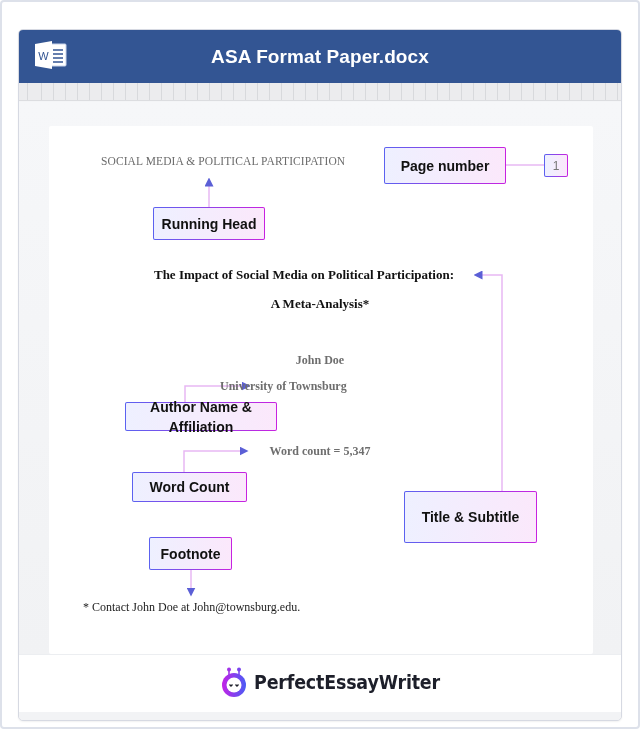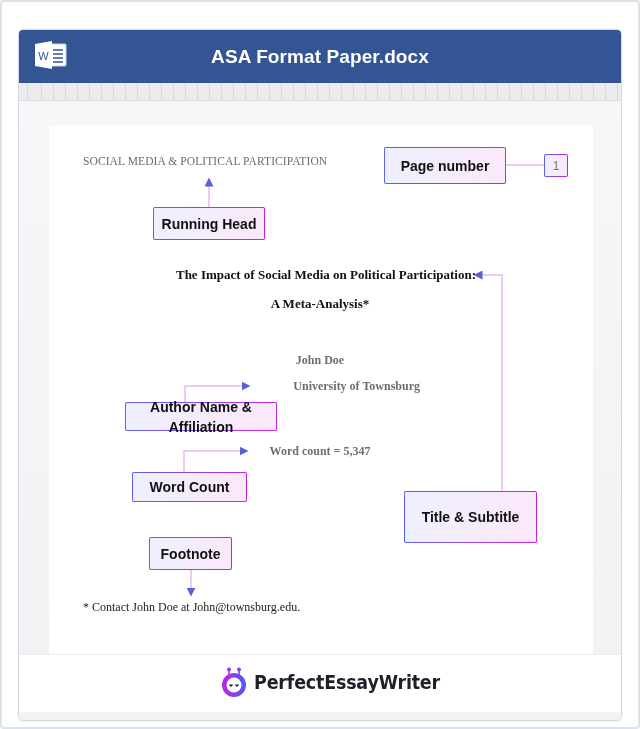--- a/index.html
+++ b/index.html
@@ -46,30 +46,30 @@
       background: #ffffff; border-top: 1px solid #eceef1;
     }
     .footer-bottom {
       position: absolute; left: 0; top: 682px; width: 100%; height: 10px; background: #f2f3f5;
     }
 
     
     .abs { position: absolute; }
     .serif { font-family: "Liberation Serif", serif; }
     .running-head {
-      left: 83px; top: 155px; font-size: 11.5px; color: #6b6b6b; letter-spacing: 0.1px; white-space: nowrap;
+      left: 101px; top: 155px; font-size: 11.5px; color: #6b6b6b; letter-spacing: 0.1px; white-space: nowrap;
     }
     .doc-title {
-      left: 156px; width: 340px; top: 267px; font-size: 13px; font-weight: bold; color: #111; text-align: center; white-space: nowrap;
+      left: 134px; width: 340px; top: 267px; font-size: 13px; font-weight: bold; color: #111; text-align: center; white-space: nowrap;
     }
     .doc-subtitle {
       left: 150px; width: 340px; top: 296px; font-size: 13px; font-weight: bold; color: #111; text-align: center; white-space: nowrap;
     }
     .author { left: 220px; width: 200px; top: 353px; font-size: 12px; font-weight: bold; color: #6e6e6e; text-align: center; }
-    .affil { left: 220px; width: 200px; top: 379px; font-size: 12px; font-weight: bold; color: #6e6e6e; text-align: right; }
+    .affil { left: 220px; width: 200px; top: 379px; font-size: 12px; font-weight: bold; color: #6e6e6e; text-align: left; }
     .wordcount { left: 220px; width: 200px; top: 444px; font-size: 12px; font-weight: bold; color: #6e6e6e; text-align: center; }
     .footnote { left: 83px; top: 600px; font-size: 12px; color: #222; white-space: nowrap; }
 
     
     .callout {
       position: absolute;
       border: 1.5px solid transparent; border-radius: 2px;
       background:
         linear-gradient(90deg, #eef0ff, #fbe8fb) padding-box,
         linear-gradient(90deg, #5b62f0, #c822e0) border-box;

